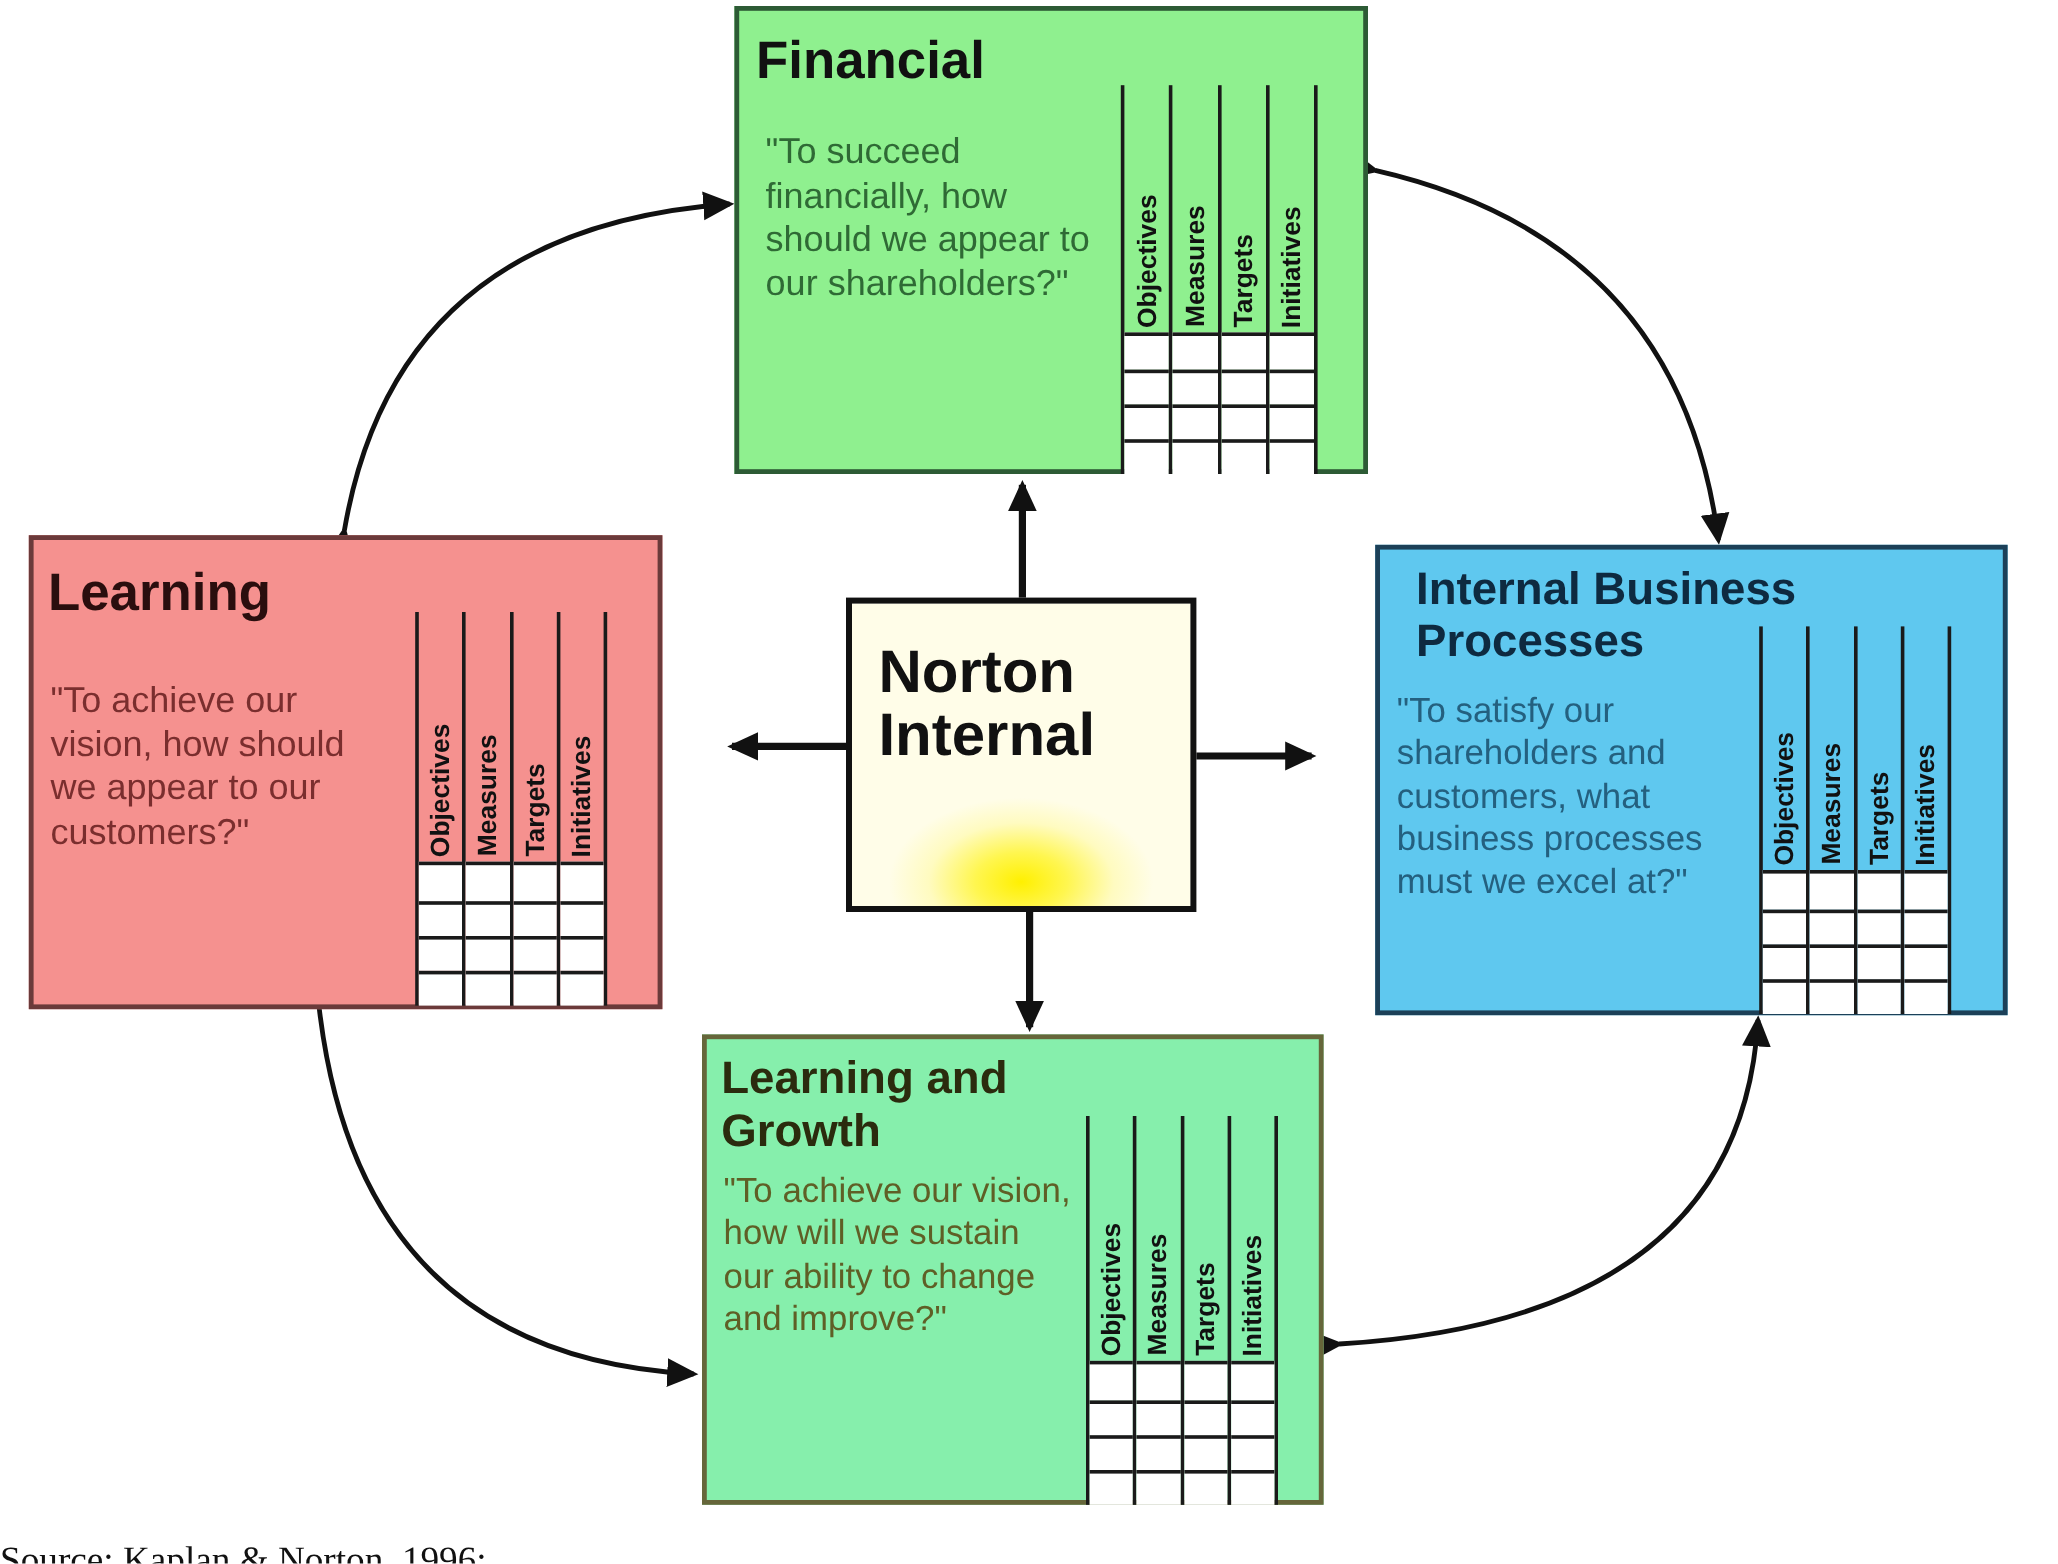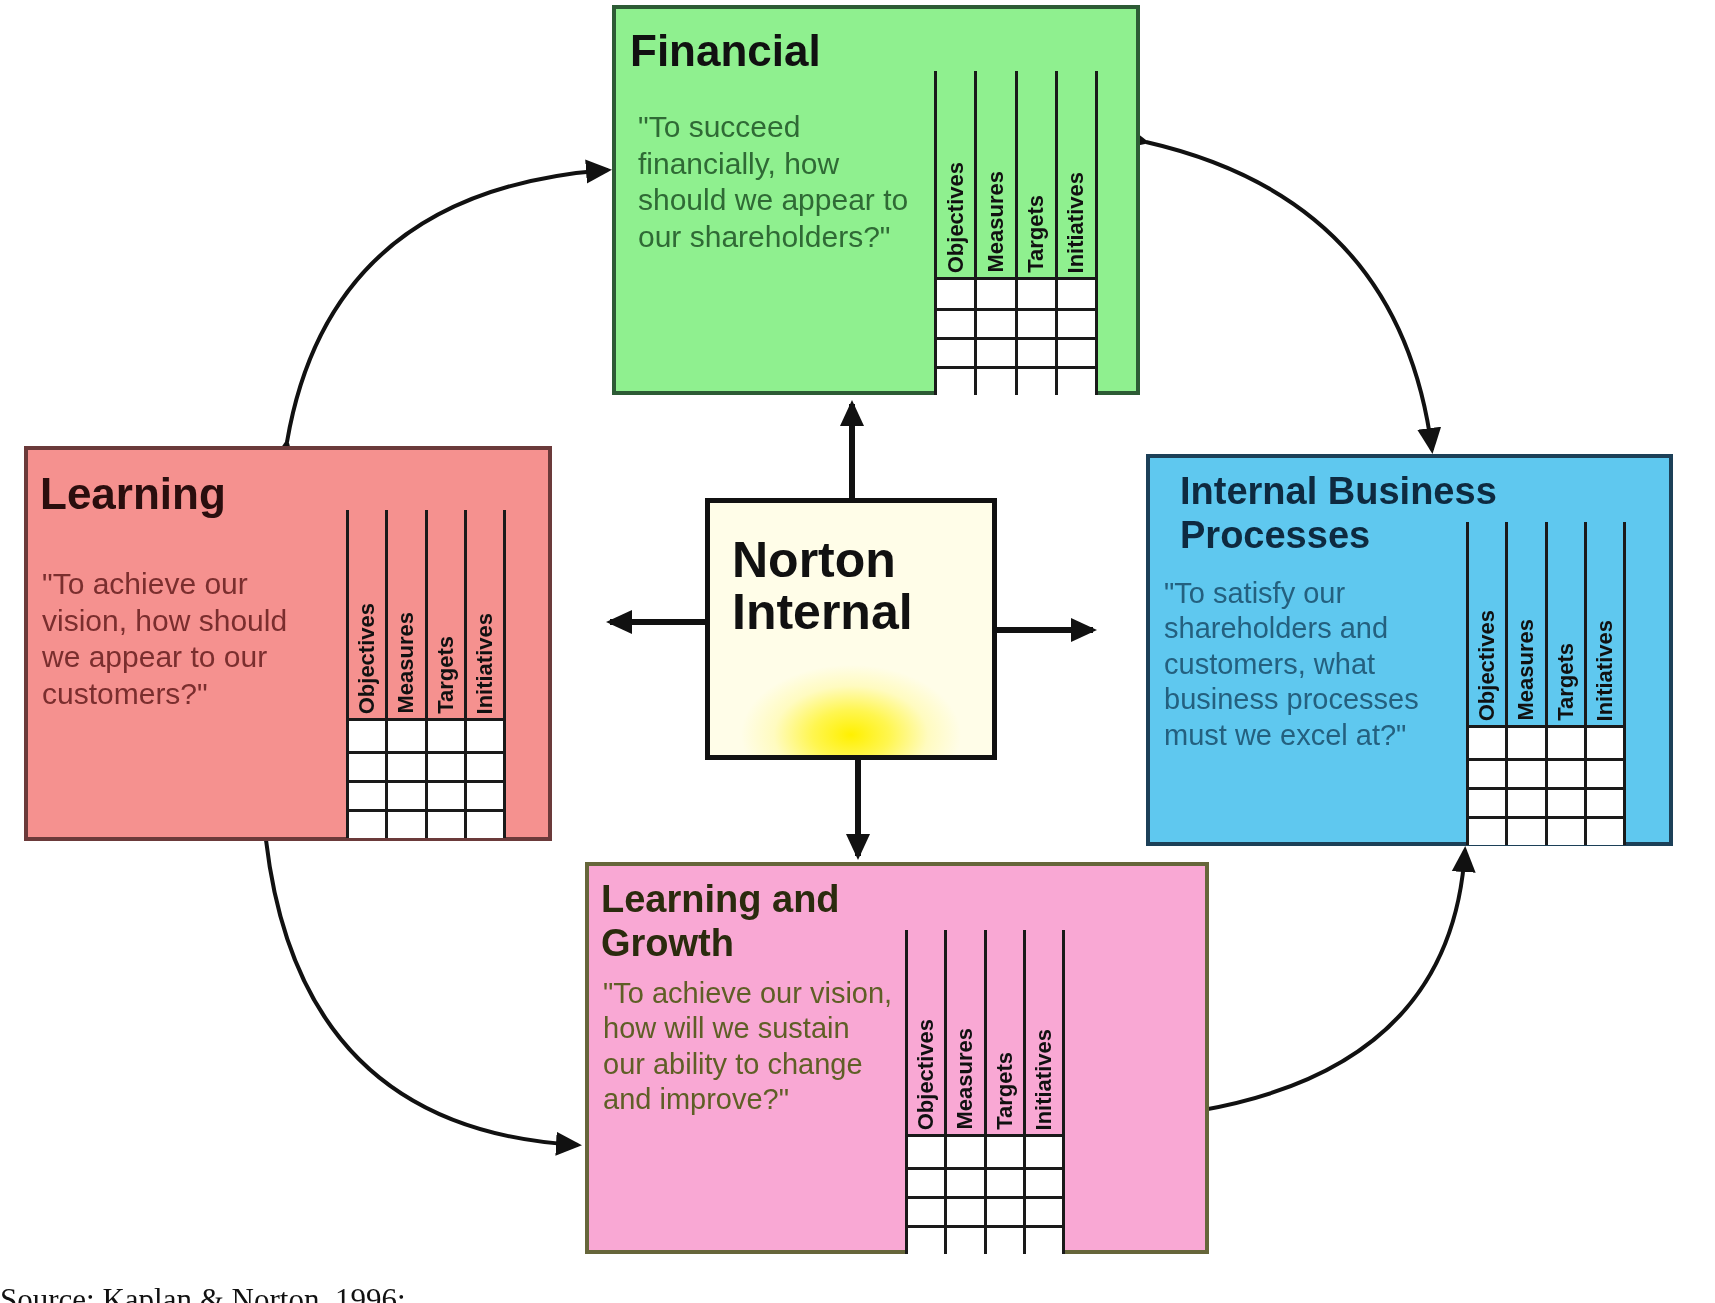--- a/index.html
+++ b/index.html
@@ -11,21 +11,21 @@
     .grid .hdr { display: flex; height: 100%; }
     .grid .col { flex: 1; border-left: 3px solid #1a1a1a; position: relative; display: flex; flex-direction: column; }
     .grid .col:last-child { border-right: 3px solid #1a1a1a; }
     .grid .col .label { flex: 1; position: relative; }
     .grid .col .label span { position: absolute; left: 50%; bottom: 4px; transform: translateX(-50%) rotate(180deg); writing-mode: vertical-rl; font-weight: bold; color: #111; white-space: nowrap; }
     .grid .col .cell { background: #ffffff; border-top: 3px solid #1a1a1a; }
     .svgwrap { position: absolute; left: 0; top: 0; }
     #financial { left: 612px; top: 5px; width: 528px; height: 390px; background: #8ff08f; border-color: #2d5b35; }
     #customer { left: 24px; top: 446px; width: 528px; height: 395px; background: #f5918f; border-color: #6b3a3a; }
     #internal { left: 1146px; top: 454px; width: 527px; height: 392px; background: #5fc8ef; border-color: #1c4058; }
-    #learning { left: 585px; top: 862px; width: 624px; height: 392px; background: #f9a8d4; border-color: #66663a; }
+    #learning { left: 585px; top: 862px; width: 518px; height: 392px; background: #86efac; border-color: #66663a; }
     #vision { position: absolute; left: 705px; top: 498px; width: 292px; height: 262px; box-sizing: border-box; border: 5px solid #111;
       background: radial-gradient(ellipse 110px 70px at 50% 92%, #fff000 0%, #fff650 35%, #fffbc0 70%, #fffde8 100%); }
     #vision .vtext { position: absolute; left: 22px; top: 32px; font-size: 50px; font-weight: bold; line-height: 1.03; color: #111; }
     .source { position: absolute; left: 0px; top: 1282px; font-family: "Liberation Serif", serif; font-size: 31px; color: #111; white-space: nowrap; }
   </style>
 </head>
 <body>
 
 <svg class="svgwrap" width="1715" height="1303" viewBox="0 0 1715 1303">
   <defs>

